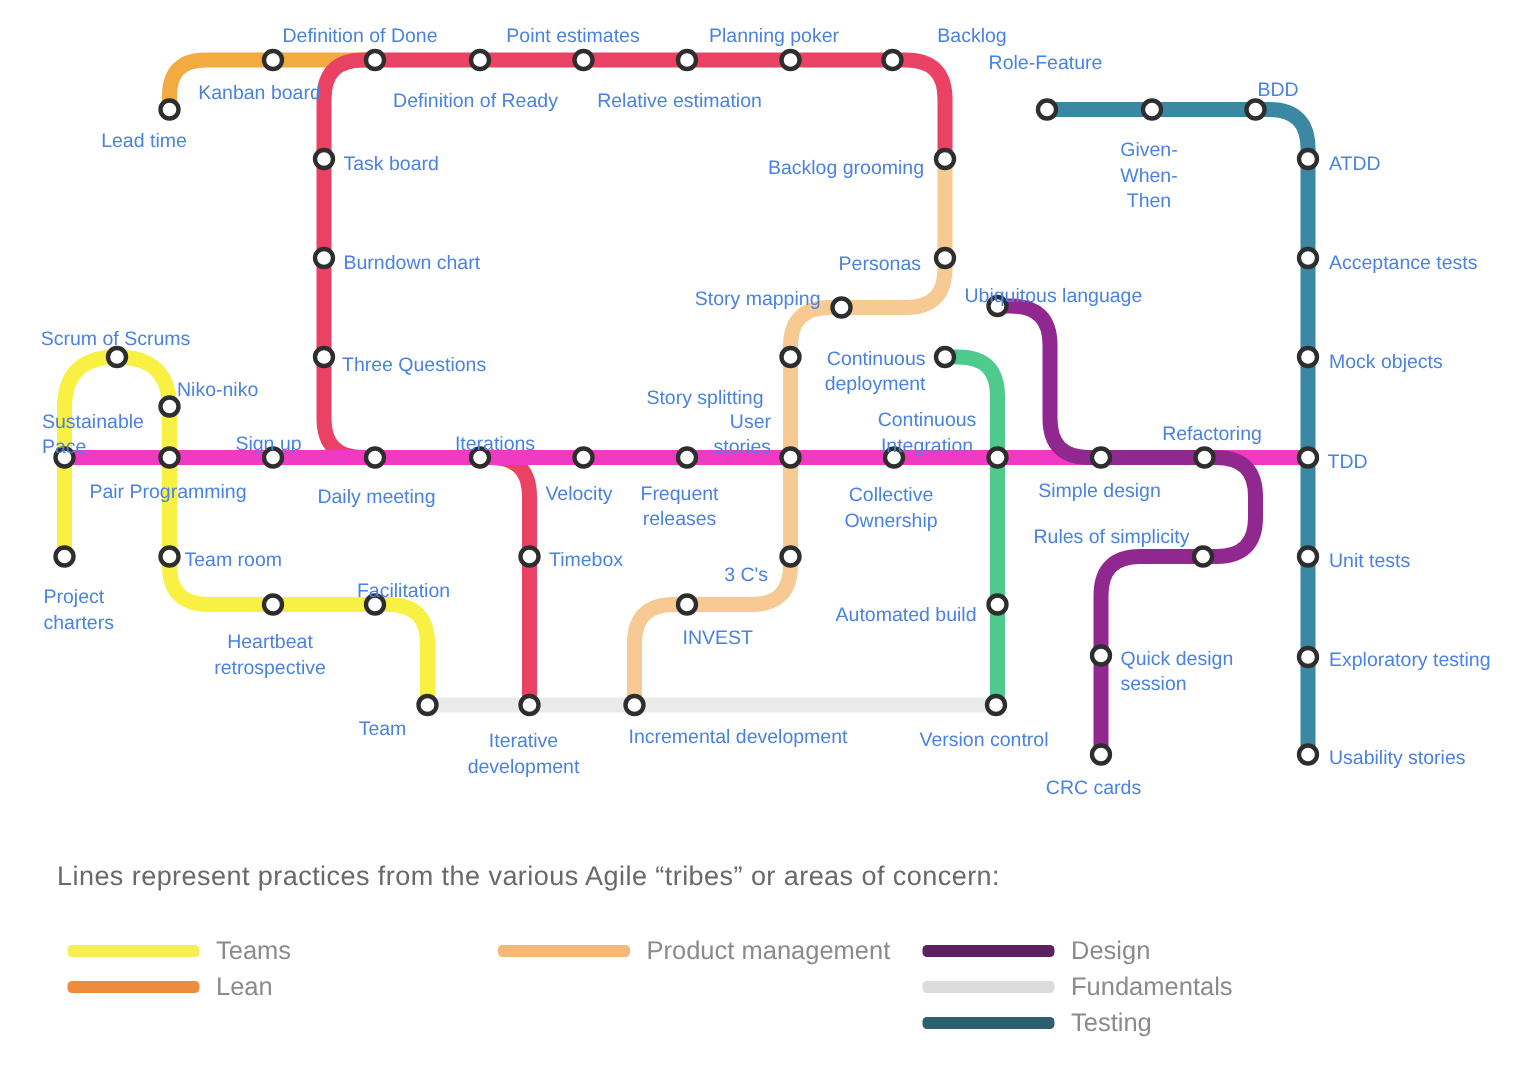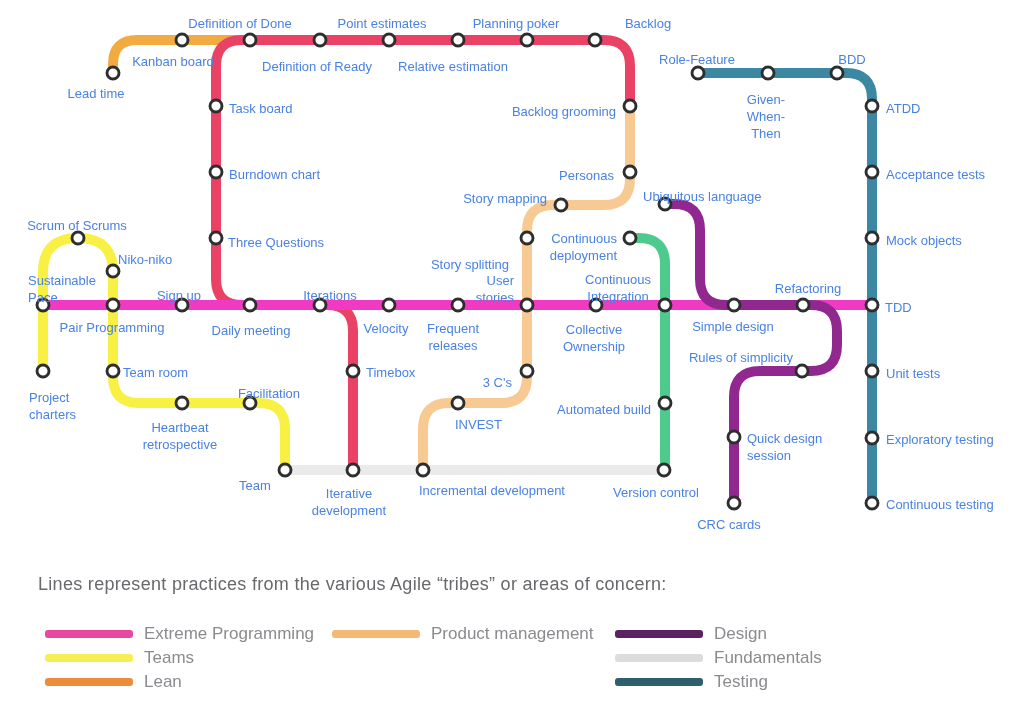--- a/index.html
+++ b/index.html
@@ -149,42 +149,38 @@
 development</div>
       <div class="lbl center" style="left: 656px; top: 484px;">Version control</div>
       <div class="lbl right" style="left: 617px; top: 230px;">Continuous
 deployment</div>
       <div class="lbl right" style="left: 651px; top: 401px;">Automated build</div>
       <div class="lbl left" style="left: 643px; top: 188px;">Ubiquitous language</div>
       <div class="lbl right" style="left: 793px; top: 349px;">Rules of simplicity</div>
       <div class="lbl left" style="left: 747px; top: 430px;">Quick design
 session</div>
       <div class="lbl center" style="left: 729px; top: 516px;">CRC cards</div>
-      <div class="lbl center" style="left: 697px; top: 51px;">Role-Feature</div>
+      <div class="lbl center" style="left: 697px; top: 33px;">Role-Feature</div>
       <div class="lbl center" style="left: 766px; top: 91px;">Given-
 When-
 Then</div>
       <div class="lbl center" style="left: 852px; top: 51px;">BDD</div>
       <div class="lbl left" style="left: 886px; top: 100px;">ATDD</div>
       <div class="lbl left" style="left: 886px; top: 166px;">Acceptance tests</div>
       <div class="lbl left" style="left: 886px; top: 232px;">Mock objects</div>
       <div class="lbl left" style="left: 886px; top: 365px;">Unit tests</div>
       <div class="lbl left" style="left: 886px; top: 431px;">Exploratory testing</div>
-      <div class="lbl left" style="left: 886px; top: 496px;">Continuous testing</div>
+      <div class="lbl left" style="left: 886px; top: 496px;">Usability stories</div>
     </div>
 
   <div class="legend">
     <div class="legend-title">Lines represent practices from the various Agile “tribes” or areas of concern:</div>
     <div id="legend-cols">
         <div class="legend-col c0">
           <div class="legend-item">
-            <span class="swatch" style="background: rgb(232, 72, 159);"></span>
-            <span class="legend-label">Extreme Programming</span>
-          </div>
-          <div class="legend-item">
             <span class="swatch" style="background: rgb(247, 238, 85);"></span>
             <span class="legend-label">Teams</span>
           </div>
           <div class="legend-item">
             <span class="swatch" style="background: rgb(238, 140, 62);"></span>
             <span class="legend-label">Lean</span>
           </div>
         </div>
         <div class="legend-col c1">
           <div class="legend-item">

